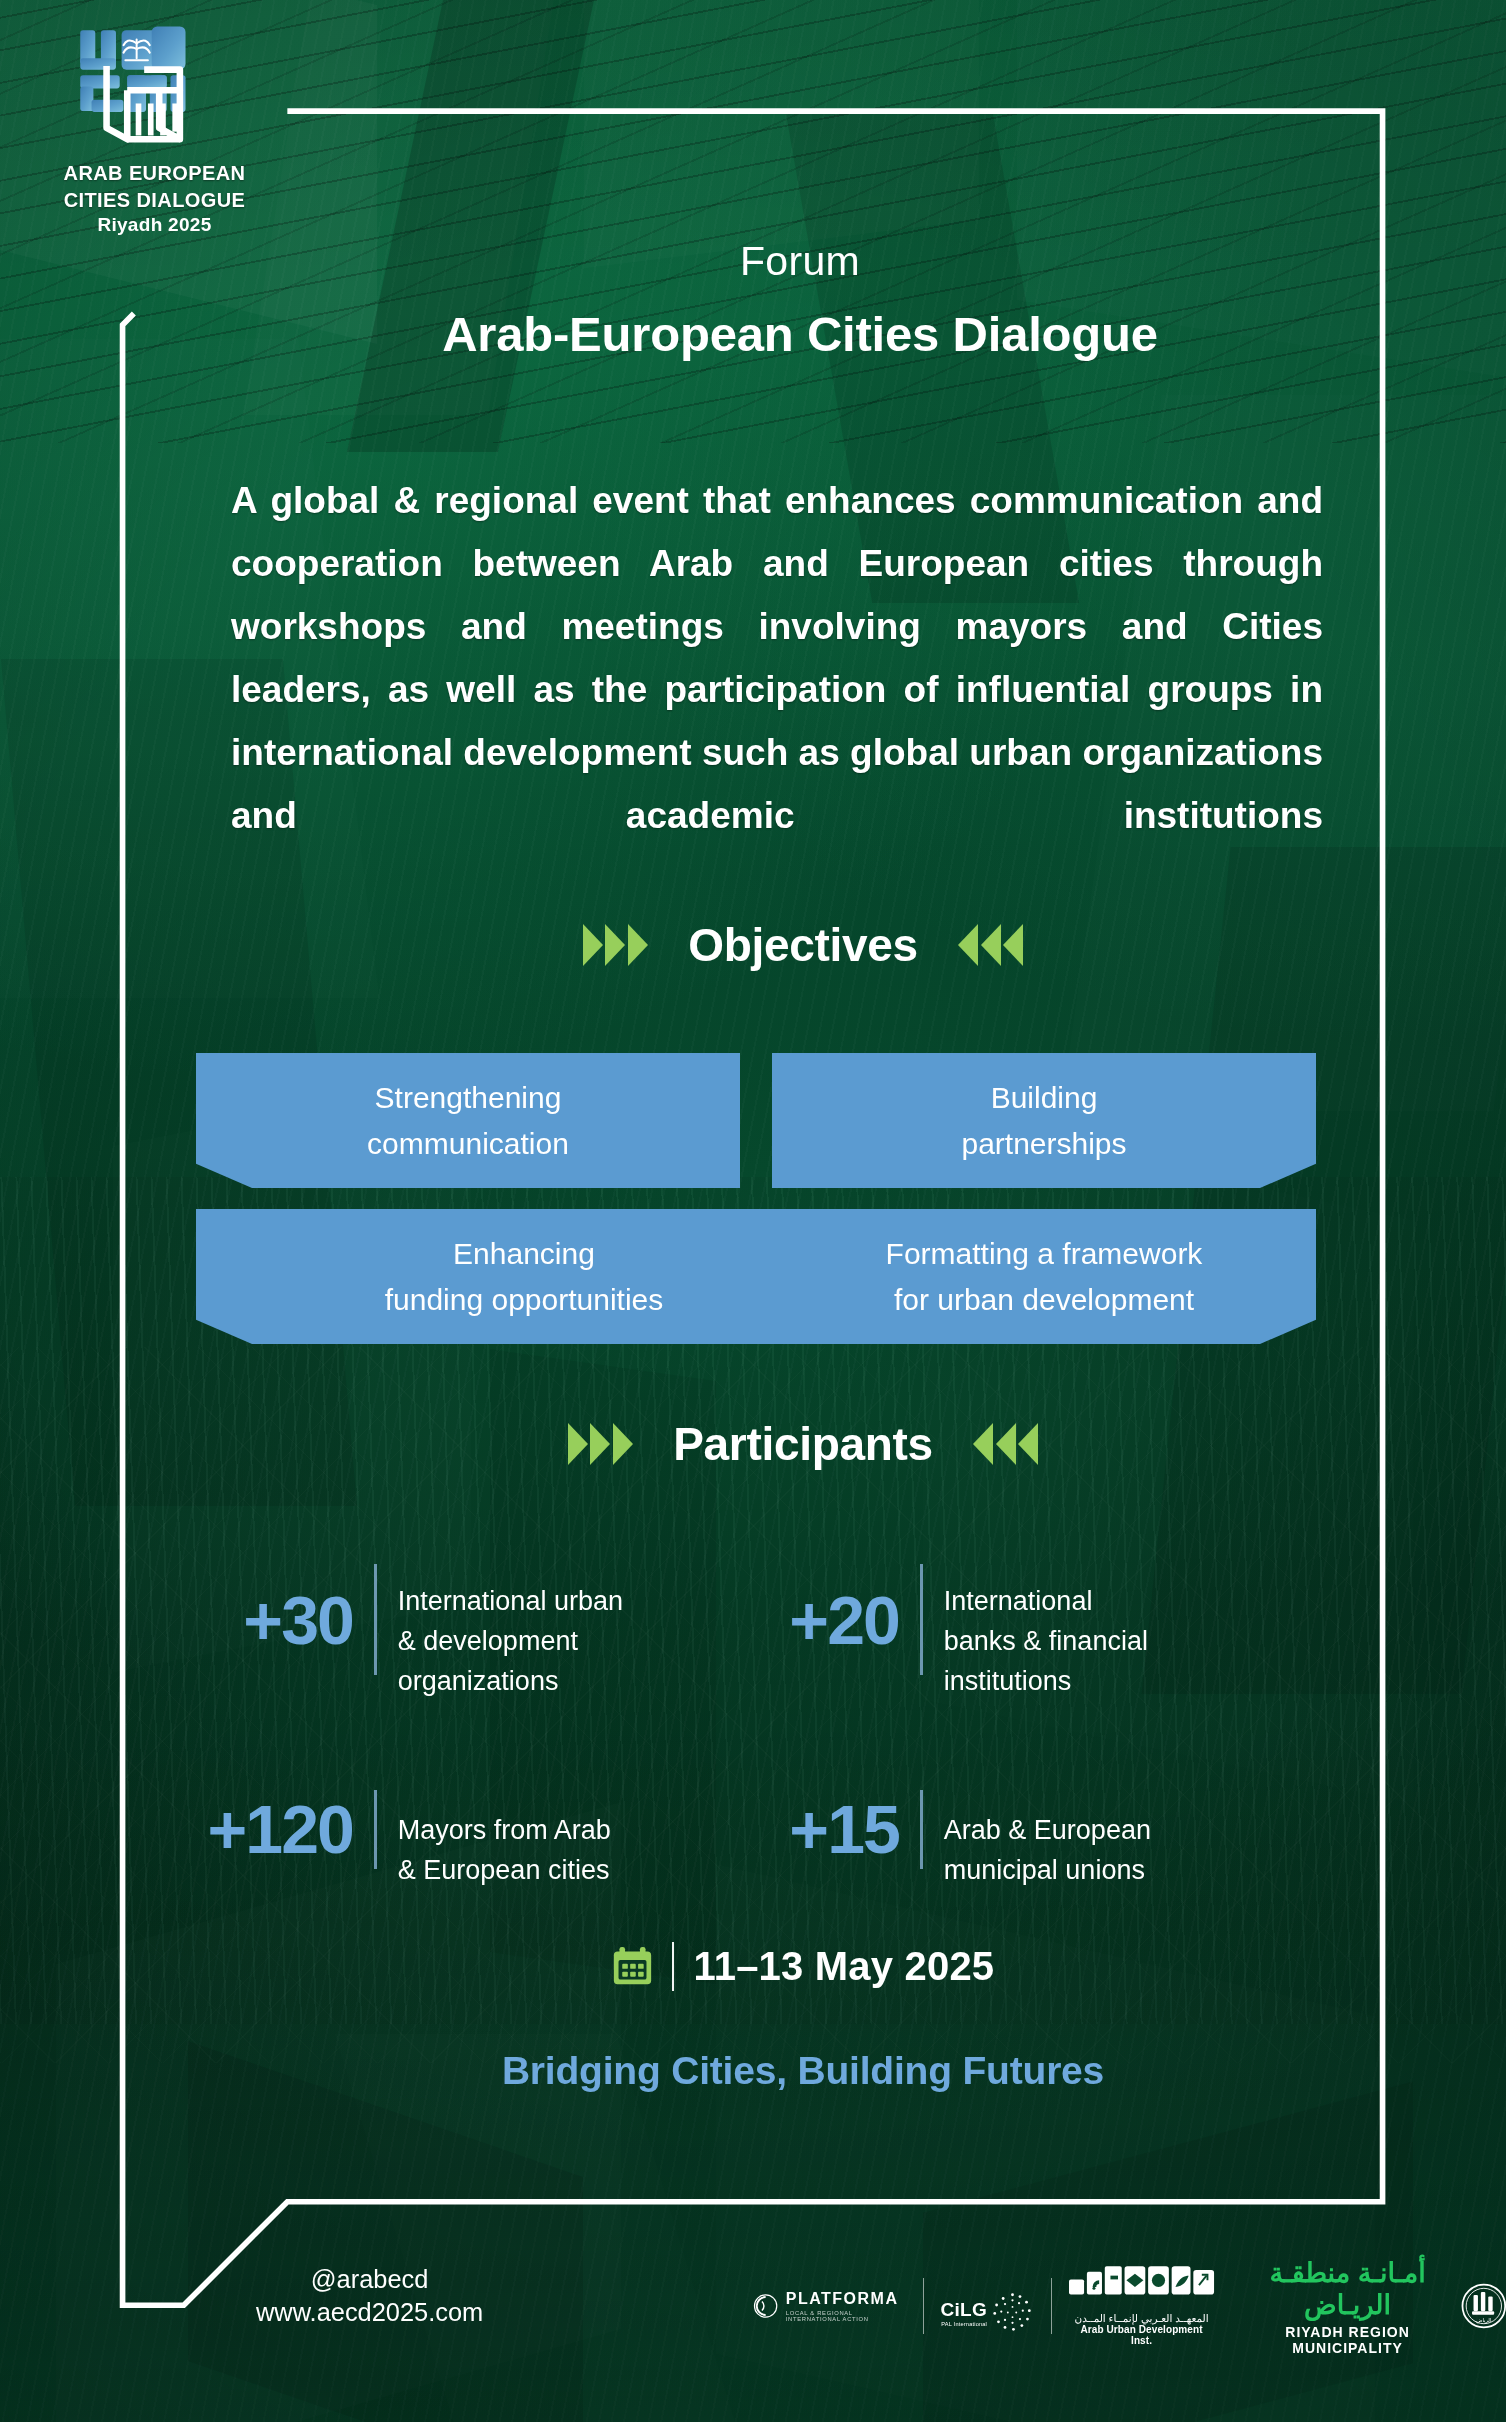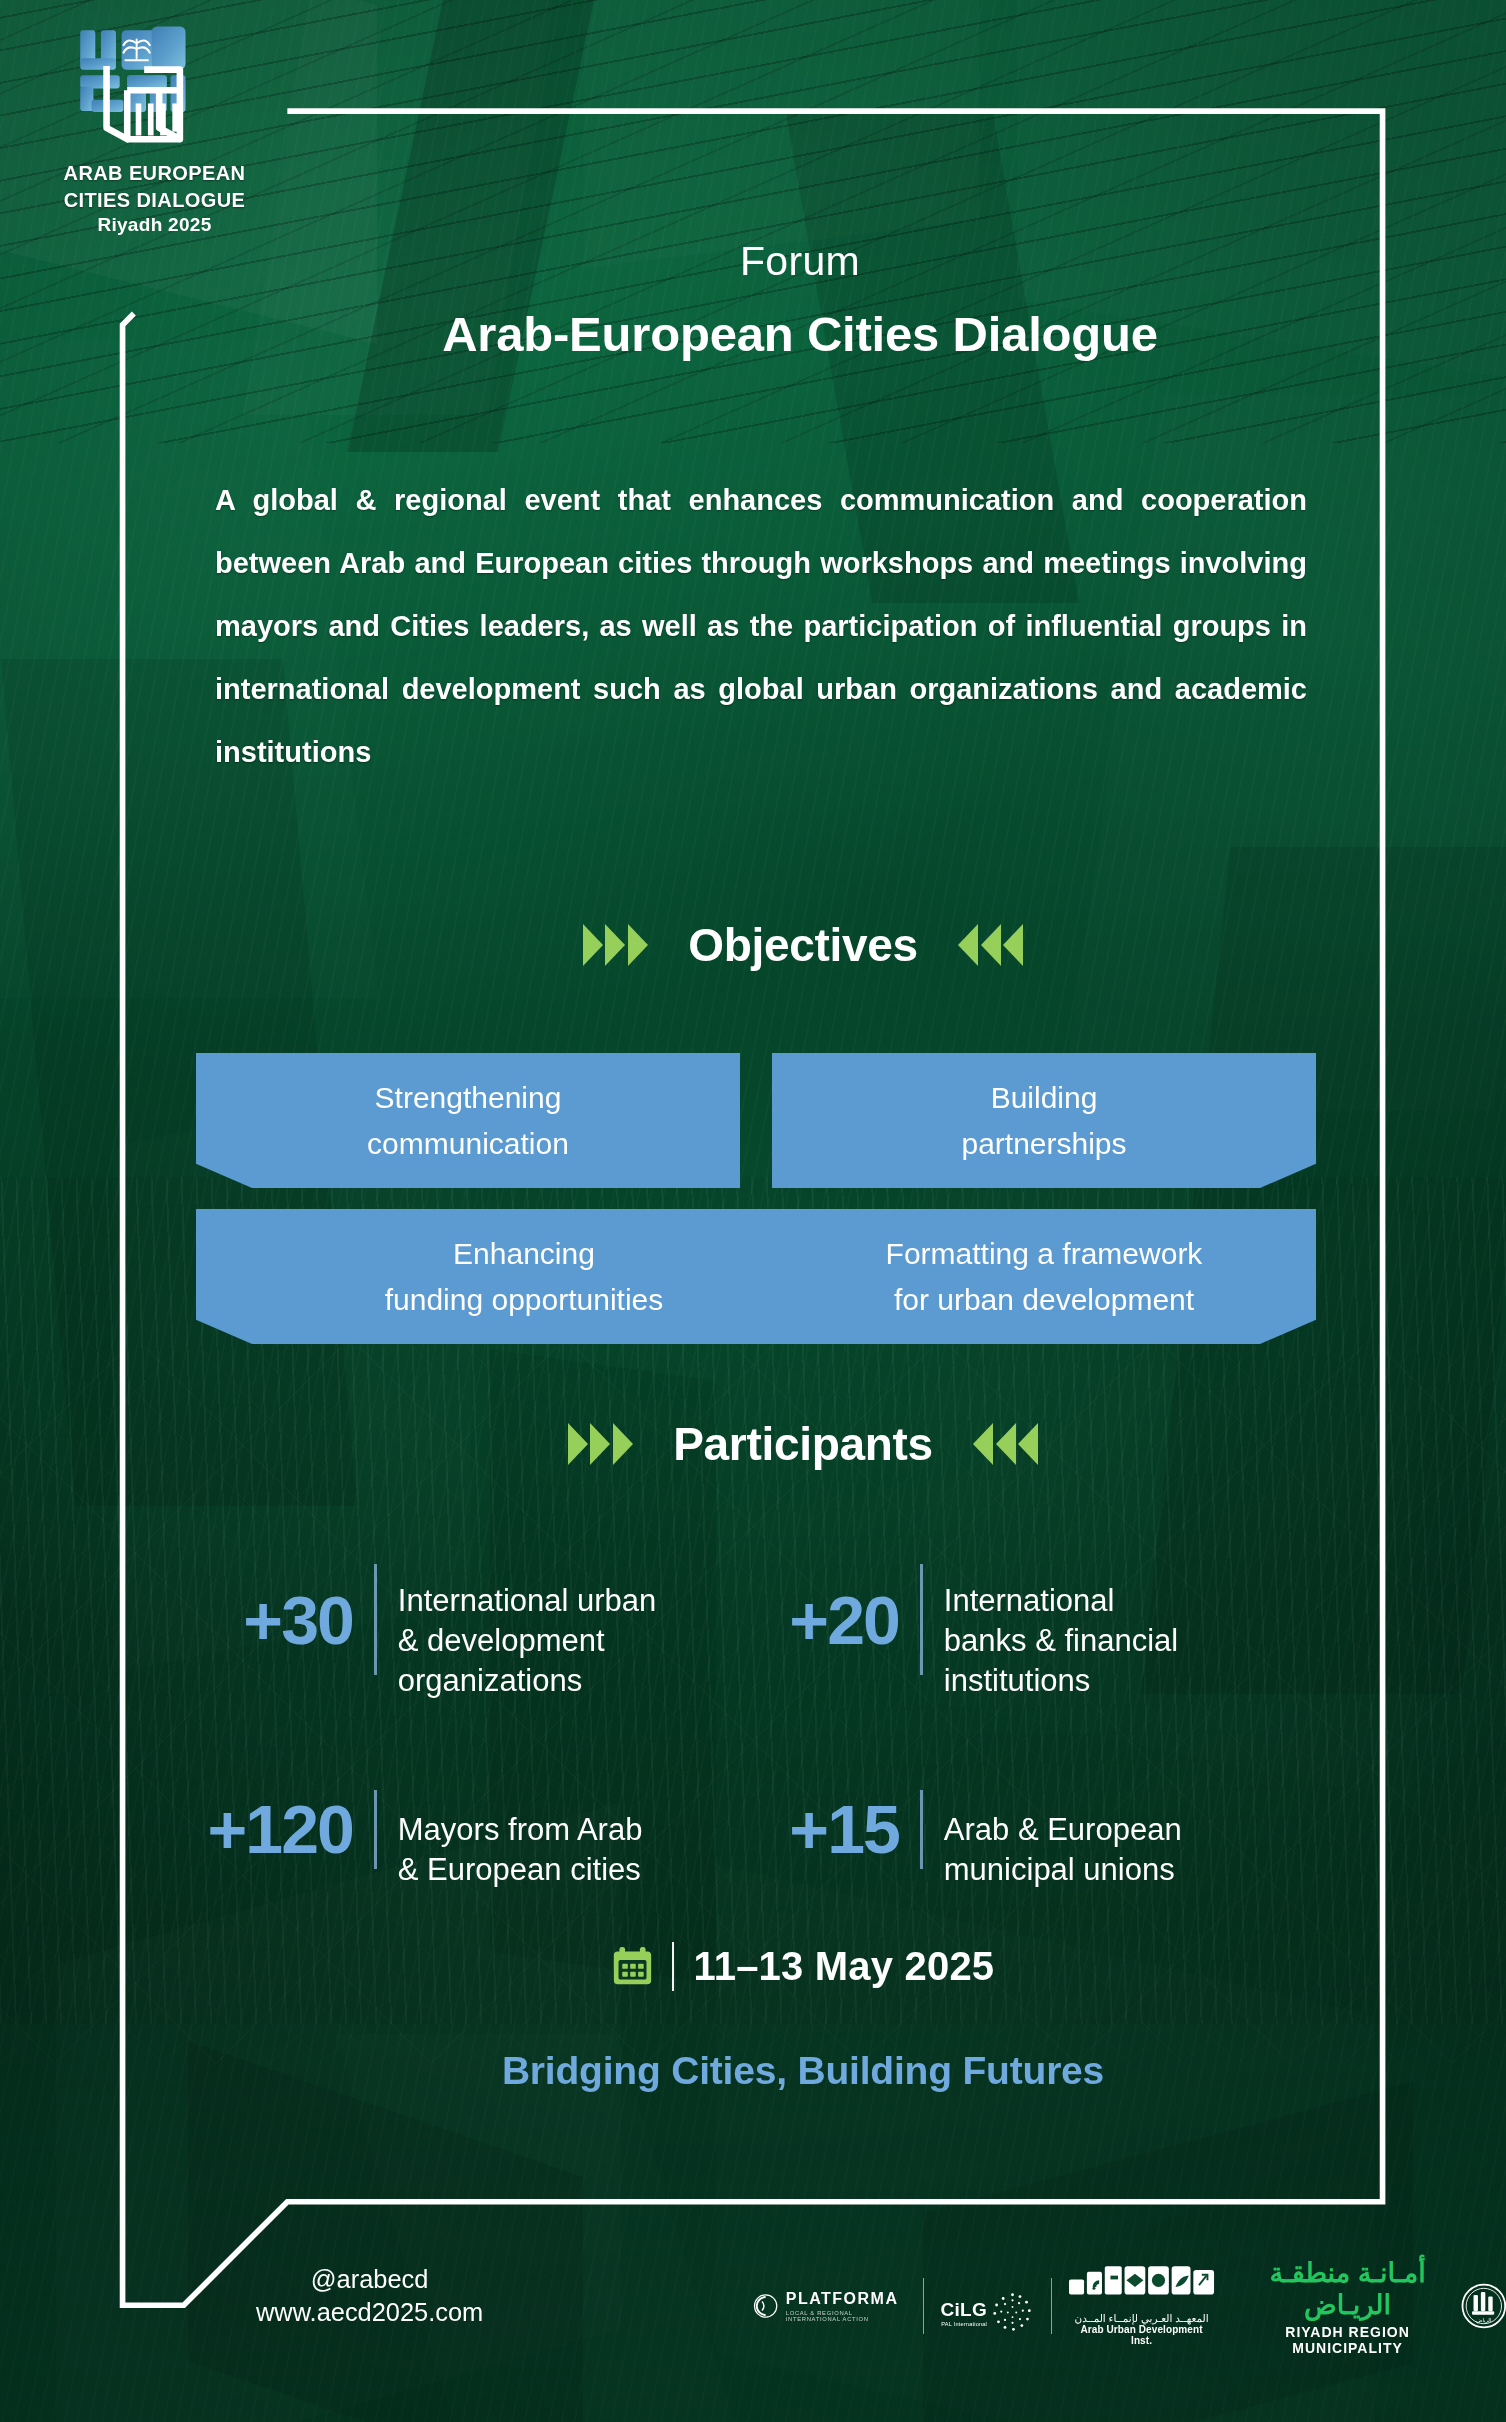--- a/index.html
+++ b/index.html
@@ -70,22 +70,22 @@
     color:#ffffff; font-size:41px; font-weight:400; letter-spacing:0.3px;
   }
   .forum-title{
     position:absolute; left:0; right:0; top:306px; text-align:center;
     color:#ffffff; font-size:49px; font-weight:bold; letter-spacing:-0.2px;
   }
   .forum-label, .forum-title{ padding-left:104px; padding-right:11px; }
 
   
   .intro{
-    position:absolute; left:215px; top:469px; width:1092px;
-    color:#ffffff; font-size:29px; font-weight:bold; line-height:63px;
+    position:absolute; left:231px; top:469px; width:1092px;
+    color:#ffffff; font-size:37px; font-weight:bold; line-height:63px;
     text-align:justify; text-align-last:justify;
     text-shadow:0 0.9px 1.9px rgba(0,0,0,.35);
   }
 
   
   .section-head{ position:absolute; left:0; right:0; display:flex; align-items:center; justify-content:center; gap:40px; padding-left:99px; }
   .section-head .label{ color:#fff; font-size:46px; font-weight:bold; letter-spacing:-0.3px; }
   .arrows{ display:flex; gap:2.8px; }
   .arrows .tri{ width:0; height:0; border-top:21px solid transparent; border-bottom:21px solid transparent; }
   .arrows.right .tri{ border-left:20px solid #97cf5b; }
@@ -110,21 +110,21 @@
   .pcell{ display:flex; align-items:center; gap:21px; }
   .pcell.c-l{ width:565px; }
   .pcell.c-r{ width:565px; }
   .pnum{
     color:#6fa9dd; font-size:68px; font-weight:bold; letter-spacing:-1.9px;
     text-align:right; white-space:nowrap; flex:0 0 auto;
   }
   .pnum.w1{ width:174px; }
   .pnum.w2{ width:155px; }
   .pbar{ width:2.8px; background:#7fa8c9; flex:0 0 auto; opacity:.85; }
-  .ptext{ color:#ffffff; font-size:31px; line-height:40px; font-weight:400;margin-top:42px; }
+  .ptext{ color:#ffffff; font-size:27px; line-height:40px; font-weight:400;margin-top:42px; }
 
   
   .date-row{ position:absolute; left:0; right:0; top:1942px; display:flex; align-items:center; justify-content:center; gap:19px; padding-left:99px; }
   .cal{ width:41px; height:41px; position:relative; }
   .date-sep{ width:2.8px; height:49px; background:#ffffff; opacity:.95; }
   .date-text{ color:#fff; font-size:40px; font-weight:bold; letter-spacing:0.2px; }
 
   .tagline{
     position:absolute; left:0; right:0; top:2049px; text-align:center; padding-left:99px;
     color:#6fa9dd; font-size:39px; font-weight:bold; letter-spacing:-0.2px;

